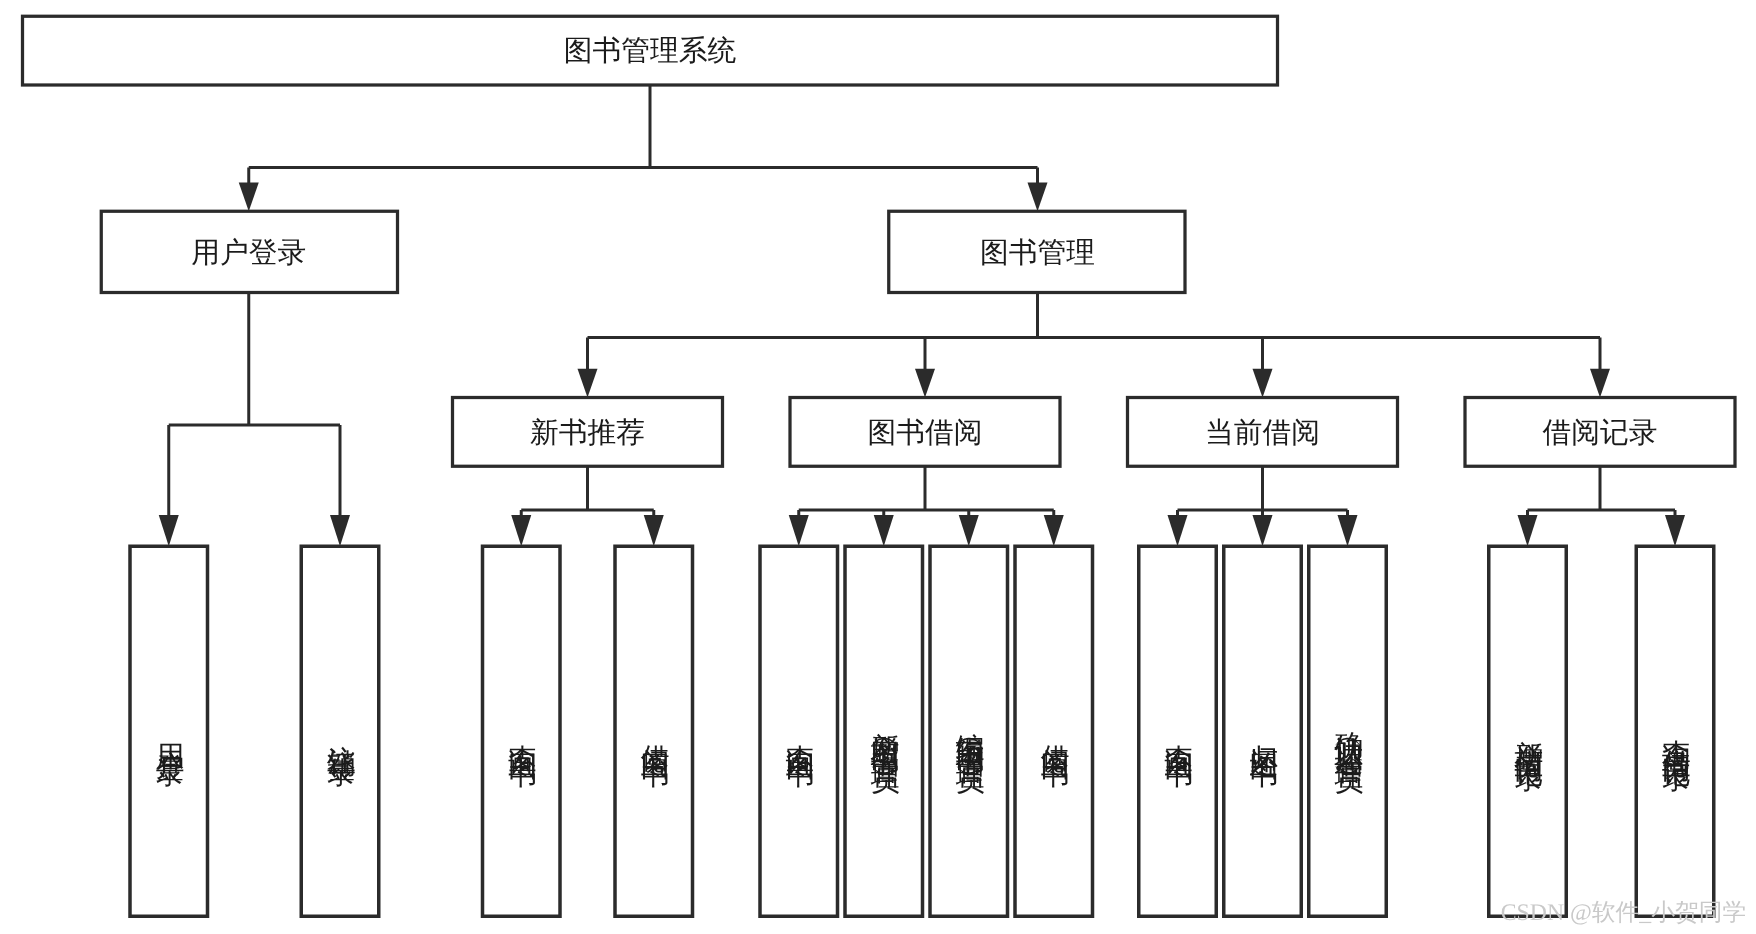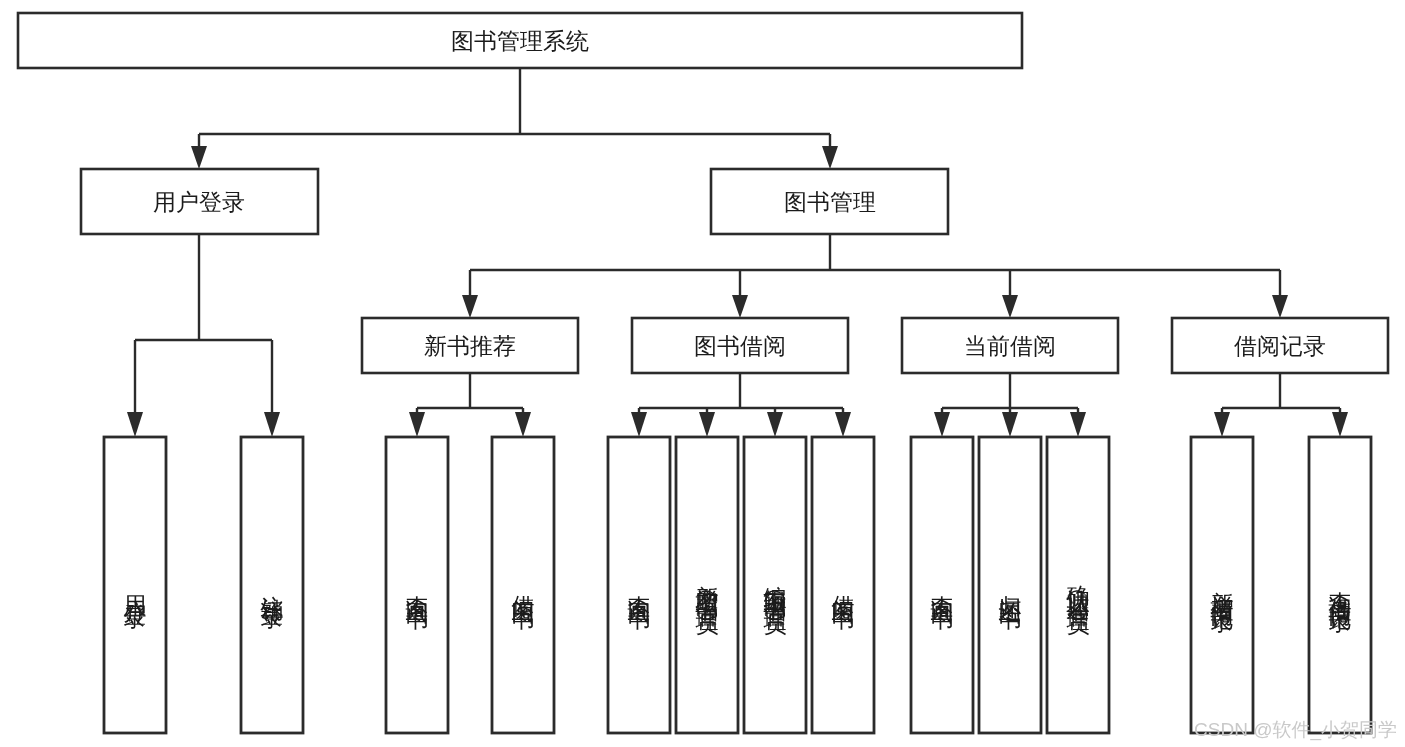--- a/index.html
+++ b/index.html
@@ -67,21 +67,21 @@
     line-height: 1.0;
     color: #1b1b1b;
     letter-spacing: 4px;
     white-space: nowrap;
     text-align: center;
   }
   .watermark {
     position: absolute;
     right: 8px;
     bottom: 4px;
-    font-family: Liberation Sans, sans-serif;
+    font-family: Liberation Serif, serif;
     font-size: 19px;
     color: #c9c9c9;
     white-space: nowrap;
     pointer-events: none;
   }
 </style>
 </head>
 <body>
 
 <div id="diagram-root">

